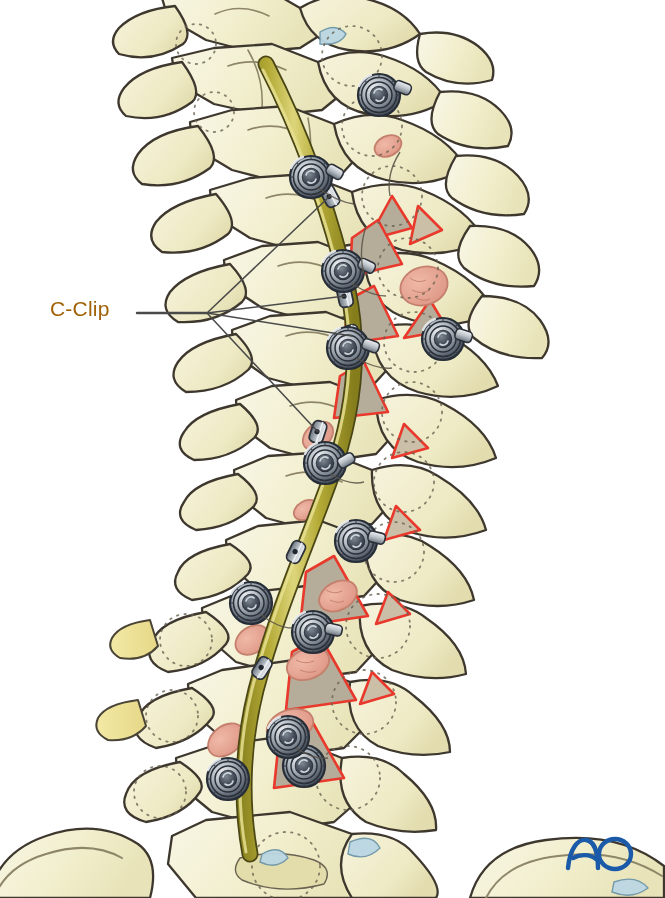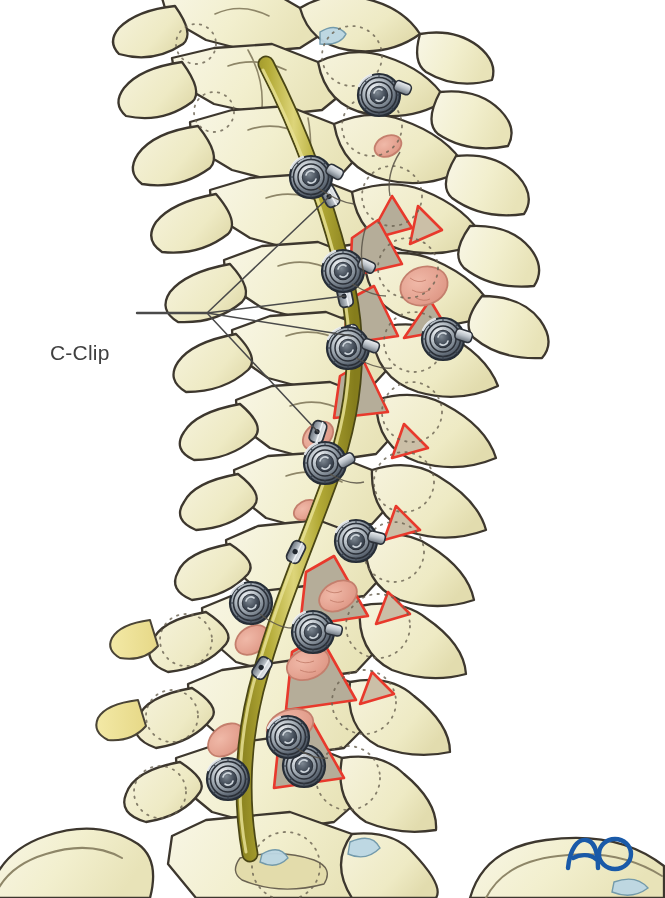--- a/index.html
+++ b/index.html
@@ -349,21 +349,21 @@
 
     <g id="leaders" stroke="#4a4a4a" fill="none" stroke-linecap="round">
       <line id="leader-stem" stroke-width="2.4" x1="137" y1="313" x2="207" y2="313" stroke="#4a4a4a"></line>
       <line id="leader-0" stroke-width="1.5" x1="207" y1="313" x2="330" y2="196" stroke="#4a4a4a"></line>
       <line id="leader-1" stroke-width="1.5" x1="207" y1="313" x2="345" y2="296" stroke="#4a4a4a"></line>
       <line id="leader-2" stroke-width="1.5" x1="207" y1="313" x2="352" y2="336" stroke="#4a4a4a"></line>
       <line id="leader-3" stroke-width="1.5" x1="207" y1="313" x2="318" y2="432" stroke="#4a4a4a"></line>
     </g>
   </svg>
 
-  <div id="label-c-clip" style="color: #404040; margin-top: 44px;">C-Clip</div>
+  <div id="label-c-clip" style="color: #a16207;">C-Clip</div>
 
   <svg id="ao-logo" viewBox="0 0 76 42" xmlns="http://www.w3.org/2000/svg">
     <g id="ao-strokes" fill="none" stroke="#1a5aa8" stroke-width="4.4" stroke-linecap="round" stroke-linejoin="round">
       <path d="M8 34 C 10 14, 18 5, 26 6 C 34 7, 38 18, 38 34" stroke="#1a5aa8"></path>
       <path d="M13 24 C 20 20, 30 20, 36 25" stroke="#1a5aa8"></path>
       <ellipse cx="55" cy="20" rx="16" ry="15" stroke="#1a5aa8"></ellipse>
     </g>
   </svg>
 
 </div>

